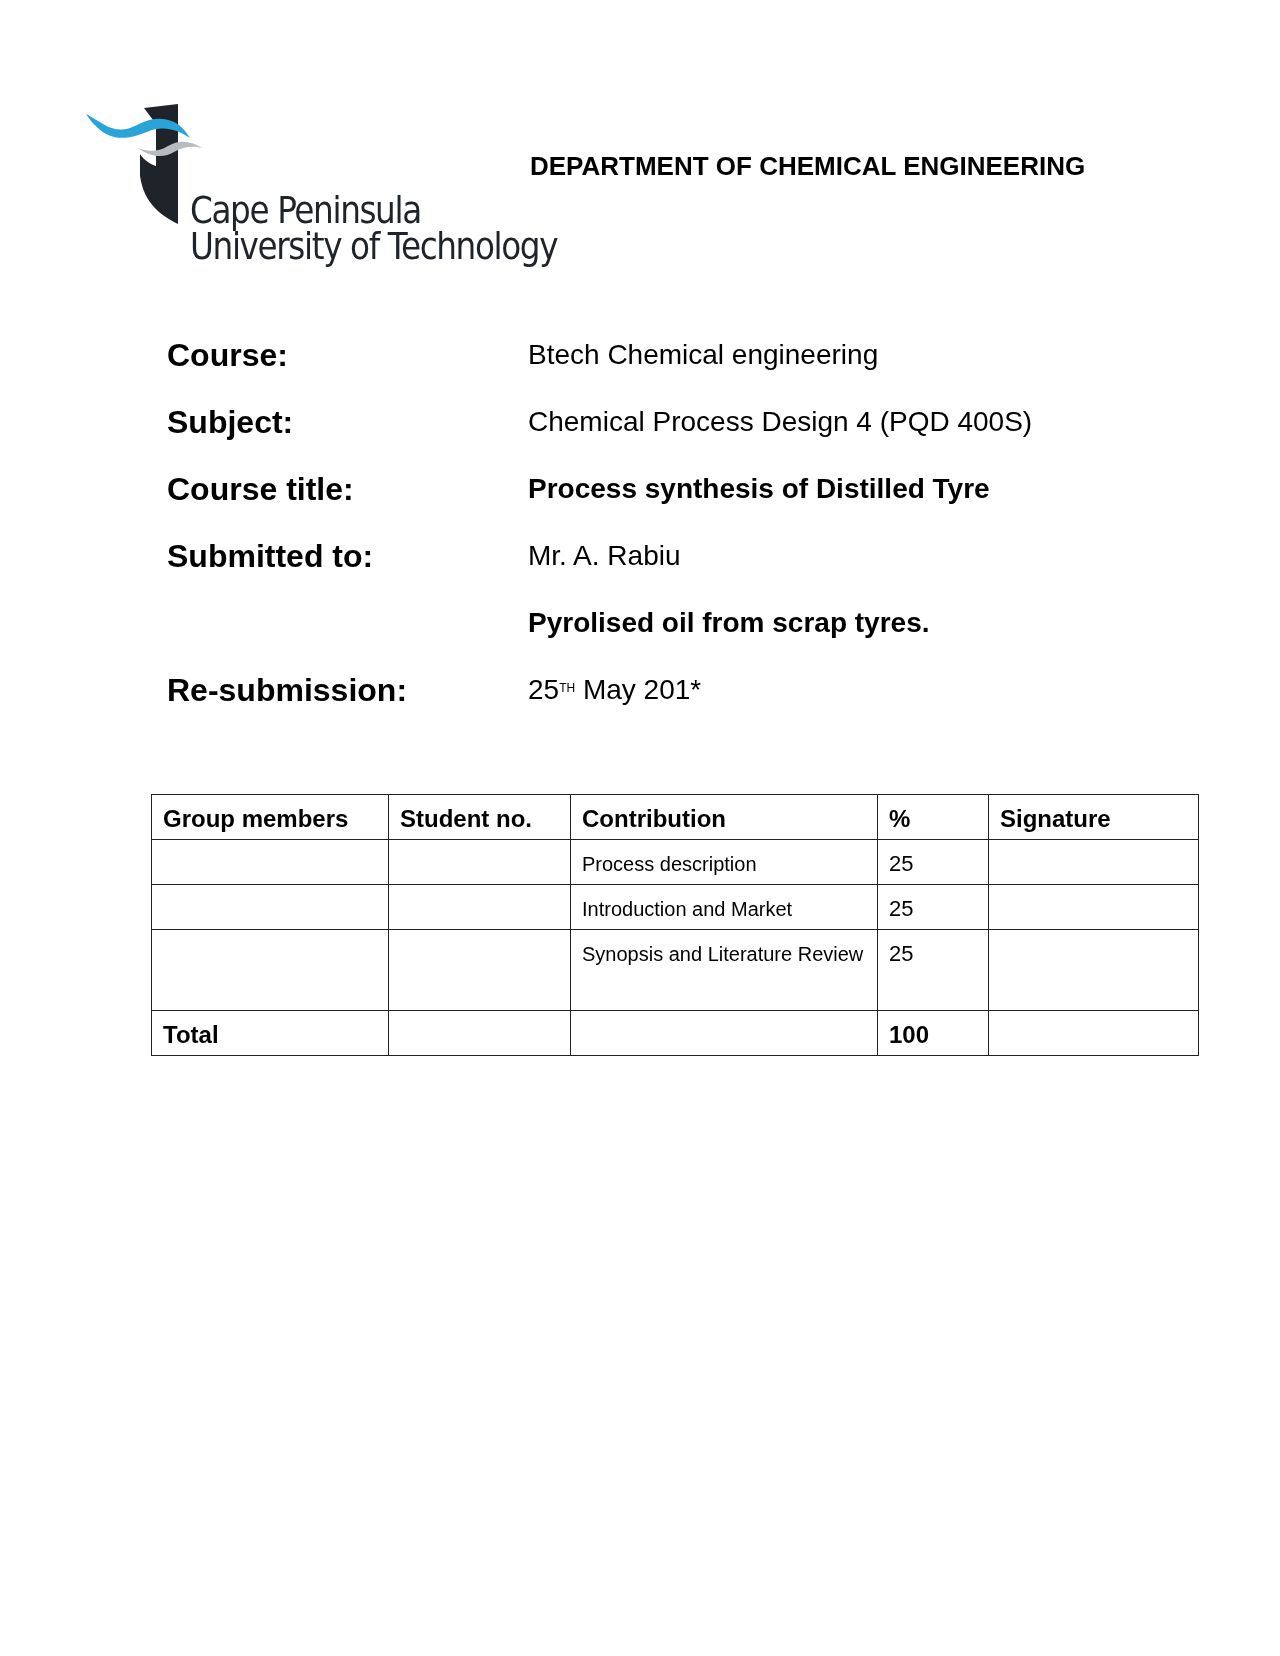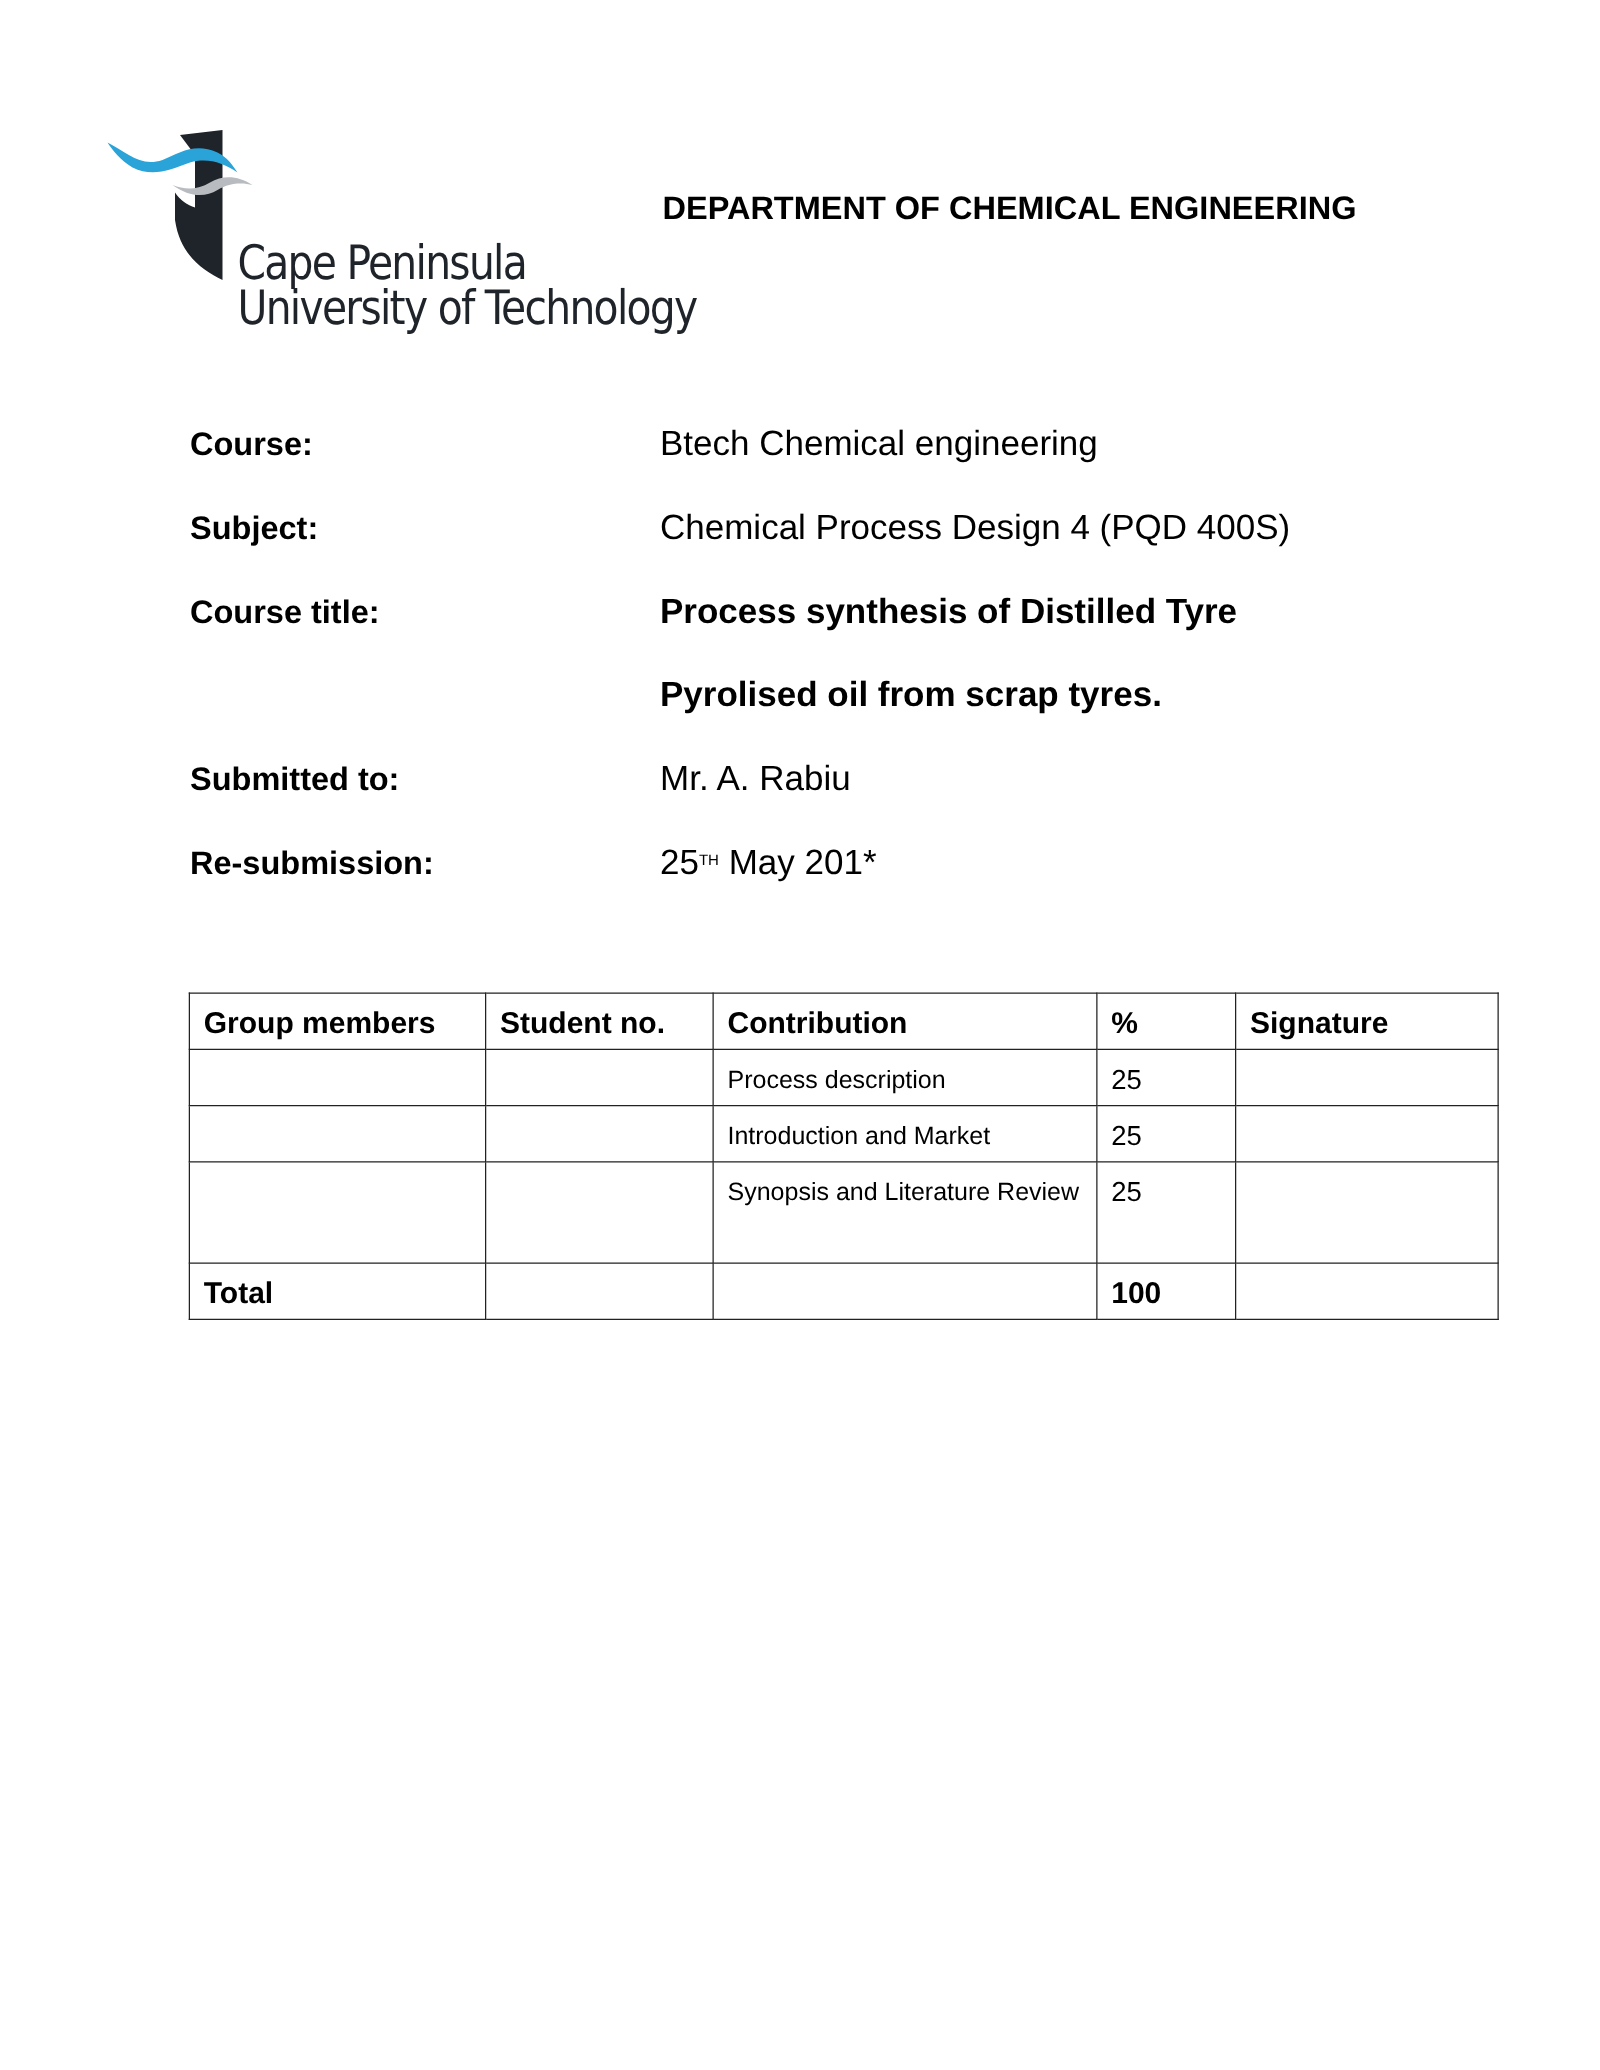--- a/index.html
+++ b/index.html
@@ -15,21 +15,21 @@
     white-space: nowrap; font-weight: normal;
   }
   .logo-text.l1 { top: 84px; font-size: 38px; }
   .logo-text.l2 { top: 120px; font-size: 38px; }
 
   .faculty { position: absolute; left: 530px; top: 150px; }
   .faculty div { font-weight: bold; font-size: 26px; height: 47px; line-height: 32px; white-space: nowrap; }
 
   .info { position: absolute; left: 151px; top: 338px; width: 1000px; }
   .info-row { position: relative; height: 67px; }
-  .info-label { position: absolute; left: 1px; top: 0; font-weight: bold; font-size: 26px; line-height: 34px; white-space: nowrap; text-align: center; }
+  .info-label { position: absolute; left: 16px; top: 0; font-weight: bold; font-size: 32px; line-height: 34px; white-space: nowrap; text-align: center; }
   .info-value { position: absolute; left: 377px; top: 0; font-size: 28px; line-height: 34px; white-space: nowrap; }
   .info-value.bold { font-weight: bold; }
   .info-value sup { font-size: 12px; vertical-align: top; position: relative; top: -2px; }
 
   table.members {
     position: absolute; left: 151px; top: 794px; border-collapse: collapse;
     width: 1047px; table-layout: fixed; border-radius: 28px;
   }
   table.members td, table.members th {
     border: 1.5px solid #222; vertical-align: top; text-align: left;
@@ -72,25 +72,25 @@
   </div>
   <div class="info-row">
     <span class="info-label">Subject:</span>
     <span class="info-value">Chemical Process Design 4 (PQD 400S)</span>
   </div>
   <div class="info-row">
     <span class="info-label">Course title:</span>
     <span class="info-value bold">Process synthesis of Distilled Tyre</span>
   </div>
   <div class="info-row">
-    <span class="info-value bold">Pyrolised oil from scrap tyres.</span>
+    <span class="info-label">Submitted to:</span>
+    <span class="info-value">Mr. A. Rabiu</span>
   </div>
   <div class="info-row">
-    <span class="info-label">Submitted to:</span>
-    <span class="info-value">Mr. A. Rabiu</span>
+    <span class="info-value bold">Pyrolised oil from scrap tyres.</span>
   </div>
   <div class="info-row">
     <span class="info-label">Re-submission:</span>
     <span class="info-value"><span>25</span><sup>TH</sup> <span>May 201*</span></span>
   </div>
 </div>
 
 <table class="members">
   <colgroup>
     <col style="width:237px">

